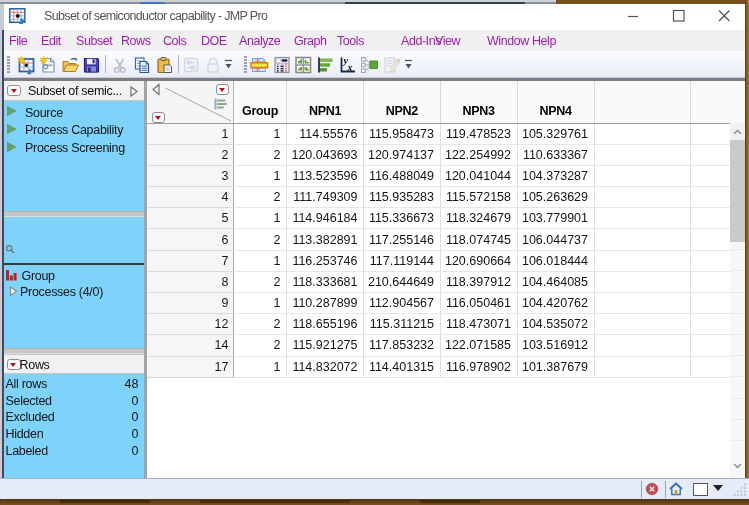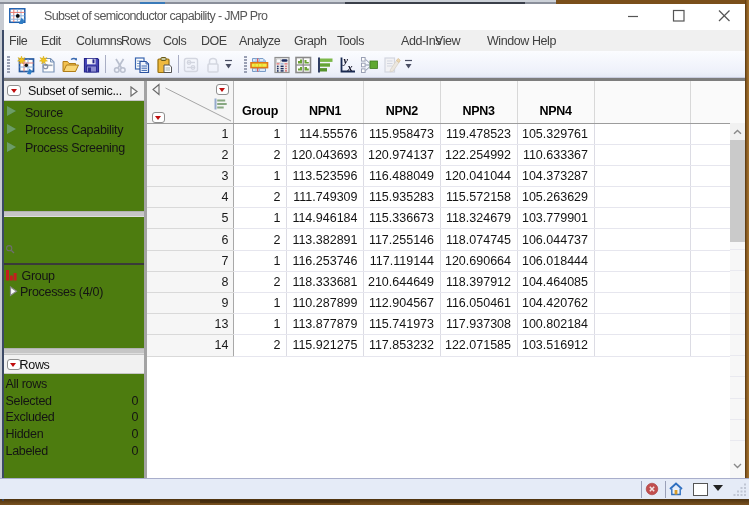--- a/index.html
+++ b/index.html
@@ -12,32 +12,32 @@
 #bottom-brown { left:0; top:499px; width:749px; height:6px; background:linear-gradient(180deg,#4c320f,#7a5220); }
 #left-strip { left:0; top:4px; width:4px; height:495px; background:#c7cbd2; }
 #left-strip::after { content:""; position:absolute; left:2px; top:26px; width:1.5px; height:471px; background:#3d4a66; }
 
 
 #titlebar { left:4px; top:4px; width:741px; height:26px; background:#fff; }
 #title-text { left:44px; top:9px; font-size:12.5px; letter-spacing:-0.65px; color:#565656; }
 
 
 #menubar { left:4px; top:30px; width:741px; height:21px; background:#f0f0f0; }
-.mi { position:absolute; top:4px; font-size:12.5px; letter-spacing:-0.45px; color:#404040; }
+.mi { position:absolute; top:4px; font-size:12.5px; letter-spacing:-0.45px; color:#a21caf; }
 
 
 #toolbar { left:4px; top:51px; width:741px; height:27px; background:linear-gradient(180deg,#fbfcff,#eef1fa 80%,#e6eaf6); border-bottom:1.5px solid #c9cddf; }
 .grip { position:absolute; top:5px; width:2.5px; height:17px; background-image:repeating-linear-gradient(180deg,#9aa0b4 0,#9aa0b4 1.5px,transparent 1.5px,transparent 3px); }
 .tsep { position:absolute; top:4px; width:1px; height:18px; background:#a9aec4; }
 
 
 #gray-strip { left:4px; top:78px; width:741px; height:2.5px; background:#7d7d7d; }
 
 
-#sidebar { left:4px; top:80.5px; width:139.5px; height:397px; background:#4d7c0f;padding-left:48px; }
+#sidebar { left:4px; top:80.5px; width:139.5px; height:397px; background:#7dd3fc;padding-left:48px; }
 .phead { position:absolute; left:0; width:139.5px; height:20px; background:#f1f1f1; border-top:1px solid #c6c6c6; border-bottom:1px solid #c6c6c6; }
 .phead .ptitle { position:absolute; top:3px; font-size:12.5px; letter-spacing:-0.3px; color:#111; }
 .redbtn { position:absolute; width:14px; height:11px; background:#fff; border:1px solid #8f8f8f; border-radius:3px; }
 .redbtn::after { content:""; position:absolute; left:2.5px; top:3px; width:0; height:0; border-left:3.5px solid transparent; border-right:3.5px solid transparent; border-top:4.5px solid #c00d0d; }
 .gtri { position:absolute; width:0; height:0; border-top:5.5px solid transparent; border-bottom:5.5px solid transparent; border-left:9px solid #6d9d66; filter:drop-shadow(0 0 0.5px #3c6b38); }
 .sitem { position:absolute; font-size:12.5px; letter-spacing:-0.3px; color:#141414; }
 .rlab { position:absolute; left:1.5px; font-size:12.5px; letter-spacing:-0.3px; color:#141414; }
 .rval { position:absolute; left:0; font-size:12.5px; color:#141414; width:134.5px; text-align:right; }
 .hsplit { position:absolute; left:0; width:139.5px; background:#c6c6c6; border-top:1px solid #b2b2b2; border-bottom:1px solid #dedede; }
 #vsplit { left:143.5px; top:80.5px; width:3.5px; height:397px; background:#a3a3a3; }
@@ -96,21 +96,21 @@
 <svg class="abs" style="left:623px;top:8px" width="115" height="16" viewBox="0 0 115 16">
   <line x1="5" y1="8.5" x2="15" y2="8.5" stroke="#555" stroke-width="1.2"></line>
   <rect x="50.5" y="2.5" width="10.5" height="10.5" fill="none" stroke="#555" stroke-width="1.2"></rect>
   <line x1="96" y1="2.5" x2="106.5" y2="13" stroke="#555" stroke-width="1.2"></line>
   <line x1="106.5" y1="2.5" x2="96" y2="13" stroke="#555" stroke-width="1.2"></line>
 </svg>
 
 <div class="abs" id="menubar">
 <span class="mi" style="left:5px">File</span>
 <span class="mi" style="left:37px">Edit</span>
-<span class="mi" style="left:72px">Columns</span>
+<span class="mi" style="left:72px">Subset</span>
 <span class="mi" style="left:117px">Rows</span>
 <span class="mi" style="left:159px">Cols</span>
 <span class="mi" style="left:197px">DOE</span>
 <span class="mi" style="left:235px">Analyze</span>
 <span class="mi" style="left:290px">Graph</span>
 <span class="mi" style="left:333px">Tools</span>
 <span class="mi" style="left:397px">Add-Ins</span>
 <span class="mi" style="left:431px">View</span>
 <span class="mi" style="left:483px">Window</span>
 <span class="mi" style="left:528px">Help</span>
@@ -325,20 +325,21 @@
       <path d="M1.5 1 L7.5 5.2 L1.5 9.4 Z" fill="#fdfdfd" stroke="#8a8a8a" stroke-width="1.2"></path>
     </svg>
   <div class="sitem" style="left:16px;top:204.2px">Processes (4/0)</div>
   <div class="hsplit" style="top:267.3px;height:6.4px"></div>
 
   <div class="phead" style="top:273.7px">
     <div class="redbtn" style="left:2.5px;top:4px"></div>
     <div class="ptitle" style="left:15.5px">Rows</div>
   </div>
   <div class="rlab" style="top:296.3px">All rows</div>
+    <div class="rval" style="top:296.3px">48</div>
   <div class="rlab" style="top:313.1px">Selected</div>
     <div class="rval" style="top:313.1px">0</div>
   <div class="rlab" style="top:329.9px">Excluded</div>
     <div class="rval" style="top:329.9px">0</div>
   <div class="rlab" style="top:346.7px">Hidden</div>
     <div class="rval" style="top:346.7px">0</div>
   <div class="rlab" style="top:363.5px">Labeled</div>
     <div class="rval" style="top:363.5px">0</div>
 </div>
 <div class="abs" id="vsplit"></div>
@@ -452,36 +453,46 @@
           <td class="num">9</td>
           <td class="d">1</td>
           <td class="d">110.287899</td>
           <td class="d">112.904567</td>
           <td class="d">116.050461</td>
           <td class="d">104.420762</td>
           <td class="d e"></td>
           <td class="d e"></td>
         </tr>
 <tr>
-          <td class="num">13</td>
-          <td class="d">1</td>
-          <td class="d">113.877879</td>
-          <td class="d">115.741973</td>
-          <td class="d">117.937308</td>
-          <td class="d">100.802184</td>
+          <td class="num">12</td>
+          <td class="d">2</td>
+          <td class="d">118.655196</td>
+          <td class="d">115.311215</td>
+          <td class="d">118.473071</td>
+          <td class="d">104.535072</td>
           <td class="d e"></td>
           <td class="d e"></td>
         </tr>
 <tr>
           <td class="num">14</td>
           <td class="d">2</td>
           <td class="d">115.921275</td>
           <td class="d">117.853232</td>
           <td class="d">122.071585</td>
           <td class="d">103.516912</td>
+          <td class="d e"></td>
+          <td class="d e"></td>
+        </tr>
+<tr>
+          <td class="num">17</td>
+          <td class="d">1</td>
+          <td class="d">114.832072</td>
+          <td class="d">114.401315</td>
+          <td class="d">116.978902</td>
+          <td class="d">101.387679</td>
           <td class="d e"></td>
           <td class="d e"></td>
         </tr>
 </tbody>
 </table>
 </div>
 
 <svg class="abs" style="left:150.5px;top:83px" width="10" height="13" viewBox="0 0 10 13">
     <path d="M8 1.5 L2 6.5 L8 11.5 Z" fill="#f5f5f5" stroke="#686868" stroke-width="1.1"></path>
   </svg>

